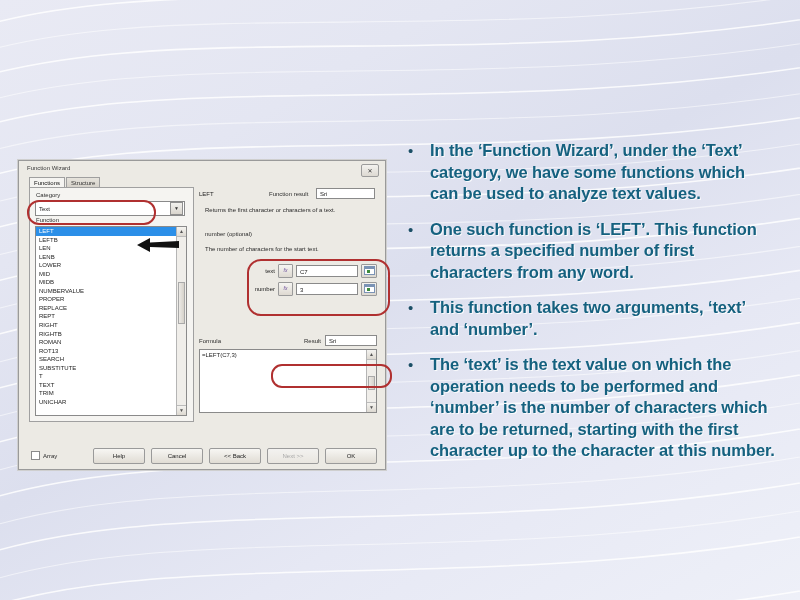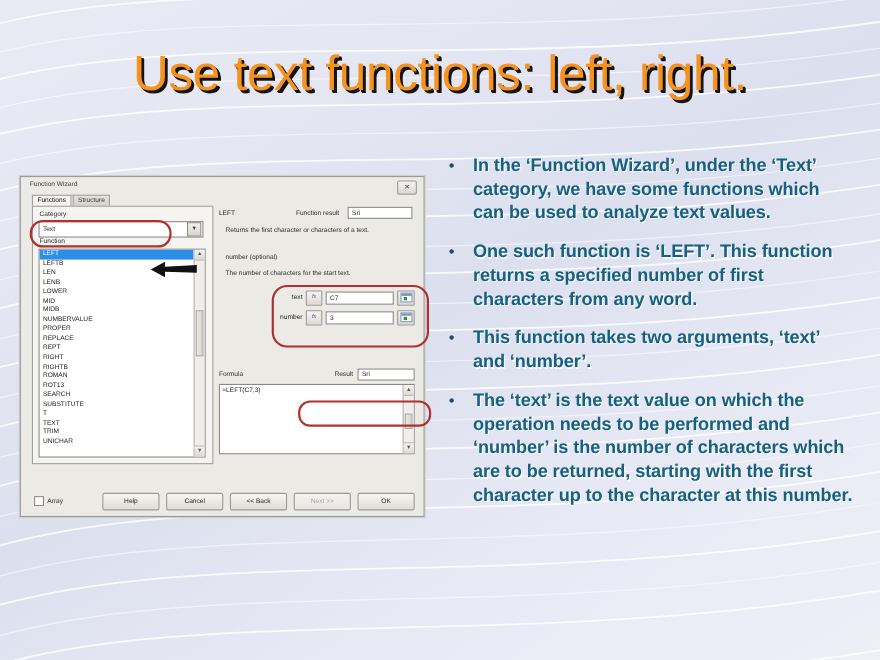--- a/index.html
+++ b/index.html
@@ -218,21 +218,20 @@
       <path d="M-60,274 C150,189 470,258 860,184"></path>
       <path d="M-60,328 C150,241 470,310 860,236"></path>
       <path d="M-60,382 C150,294 470,362 860,288"></path>
       <path d="M-60,436 C150,348 470,416 860,340"></path>
       <path d="M-60,490 C150,402 470,470 860,392"></path>
       <path d="M-60,544 C150,456 470,524 860,446"></path>
       <path d="M-60,598 C150,510 470,578 860,500"></path>
     </g>
   </svg>
 
-  <div id="title">Use text functions: left, right.</div>
 
   <div id="bullets">
     <div class="bullet-row">
       <span class="bullet-dot">•</span>
       <span class="bullet-text">In the ‘Function Wizard’, under the ‘Text’ category, we have some functions which can be used to analyze text values.</span>
     </div>
     <div class="bullet-row">
       <span class="bullet-dot">•</span>
       <span class="bullet-text">One such function is ‘LEFT’. This function returns a specified number of first characters from any word.</span>
     </div>

